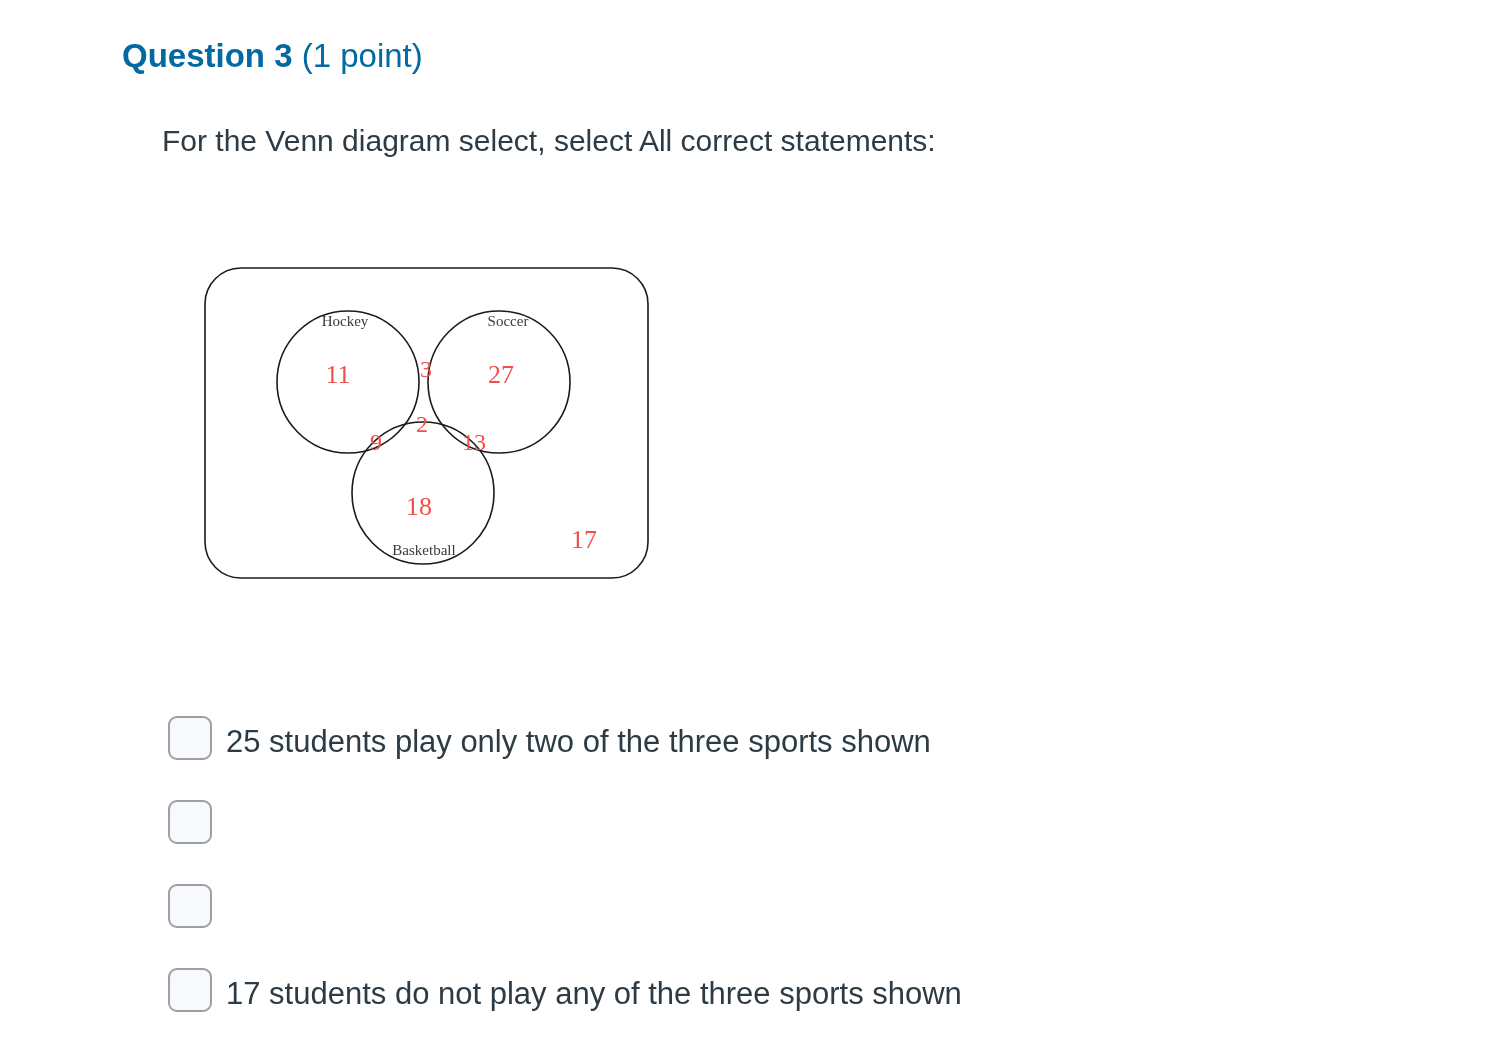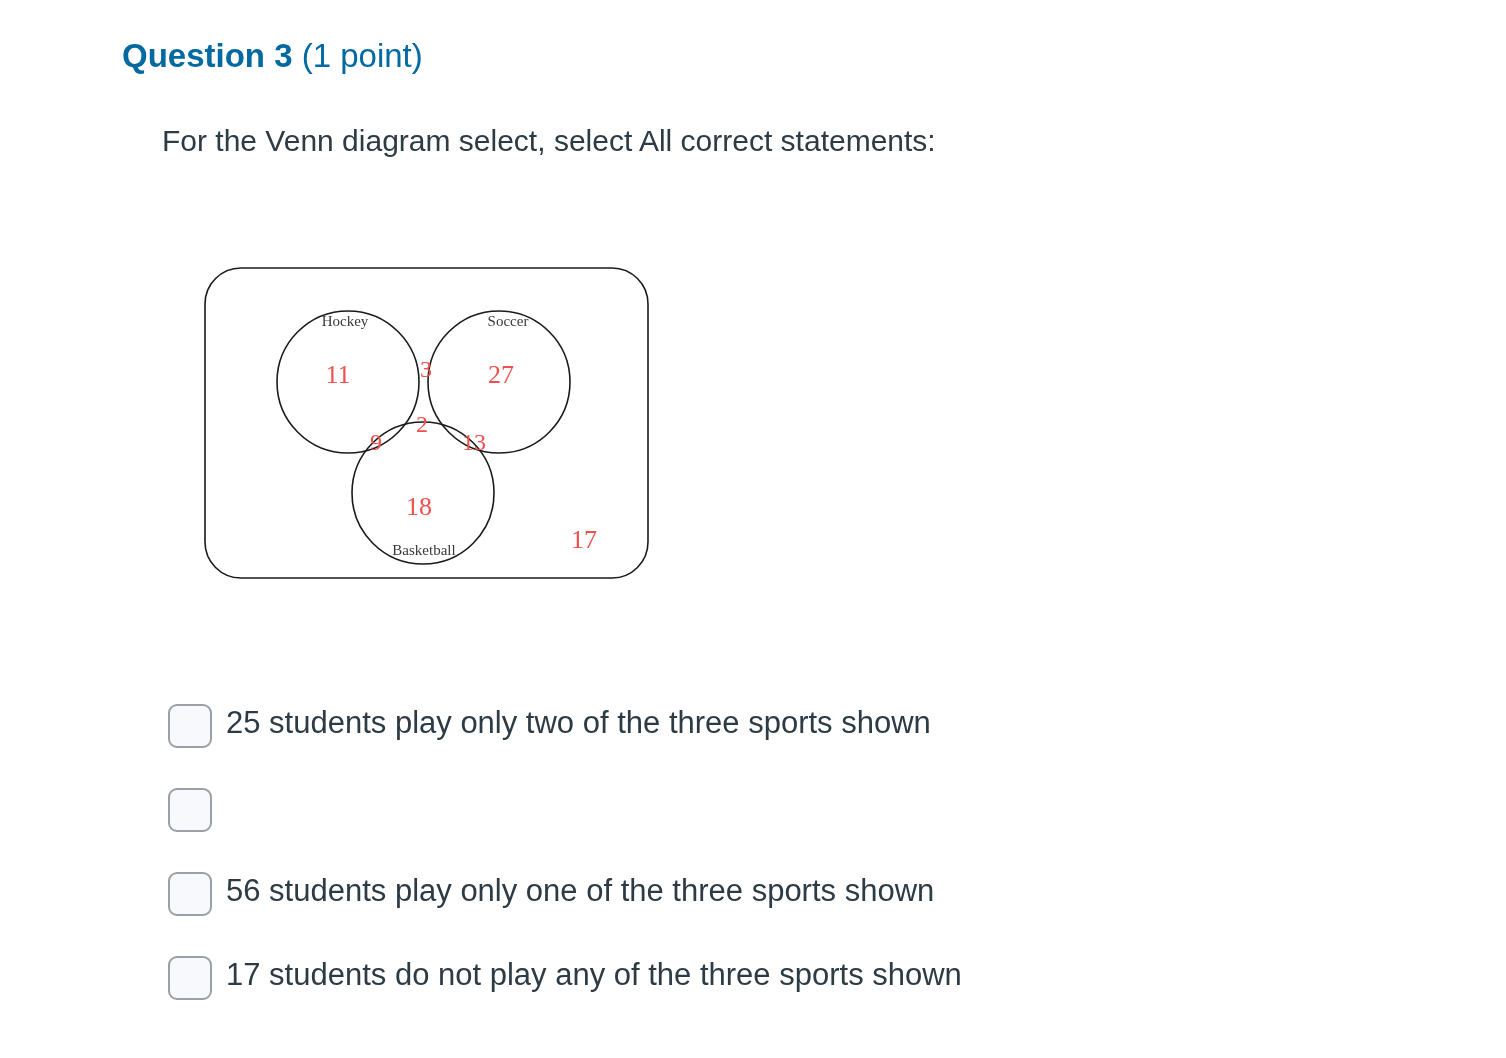--- a/index.html
+++ b/index.html
@@ -74,21 +74,21 @@
 
   
   .options {
     position: absolute;
     left: 168px;
     top: 704px;
     width: 1200px;
   }
   .option-row {
     display: flex;
-    align-items: flex-start;
+    align-items: flex-end;
     height: 56px;
     margin-bottom: 28px;
   }
   .option-checkbox {
     flex: 0 0 auto;
     width: 44px;
     height: 44px;
     box-sizing: border-box;
     border: 2px solid #9ba0a6;
     border-radius: 9px;
@@ -146,21 +146,20 @@
     <div class="option-checkbox"></div>
     <div class="option-label">25 students play only two of the three sports shown</div>
   </div>
 
   <div class="option-row">
     <div class="option-checkbox"></div>
   </div>
 
   <div class="option-row">
     <div class="option-checkbox"></div>
-    <div class="option-label">56 students play only one of the three sports shown</div>
   </div>
 
   <div class="option-row">
     <div class="option-checkbox"></div>
     <div class="option-label">17 students do not play any of the three sports shown</div>
   </div>
 
 </div>
 
 </body></html>

